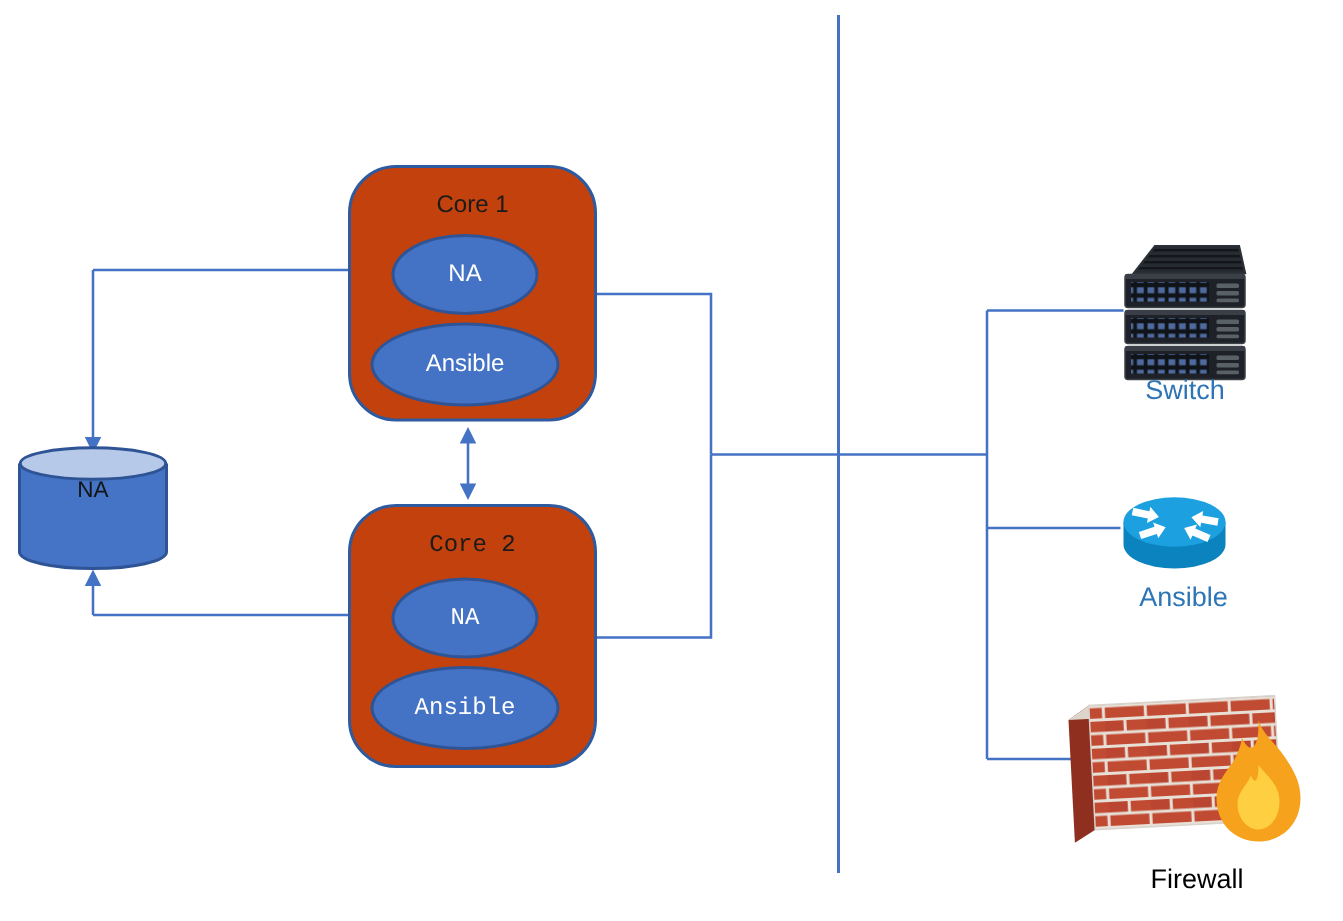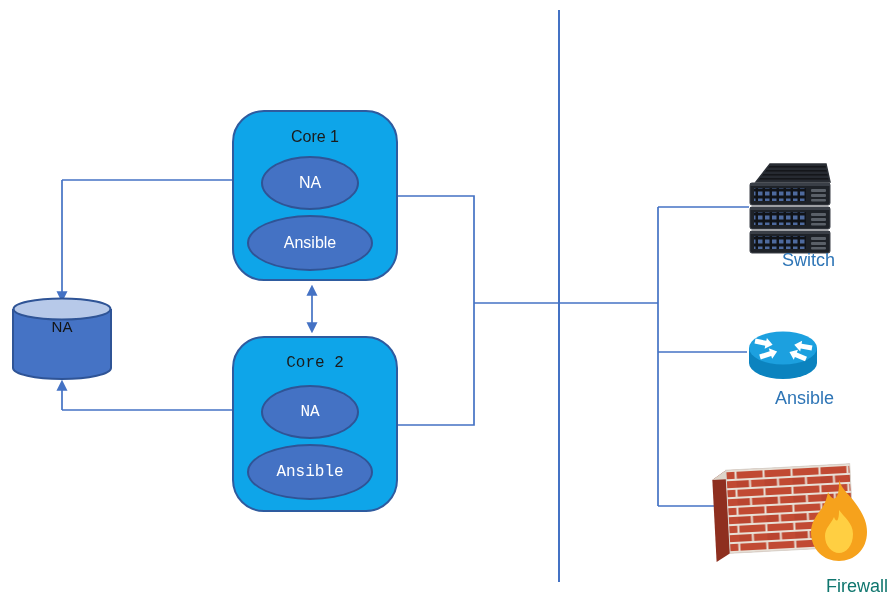--- a/index.html
+++ b/index.html
@@ -8,38 +8,38 @@
   svg{display:block;}
   .abs{position:absolute;}
   
   #connector-layer{position:absolute;left:0;top:0;}
   .conn{stroke:#4472C4;stroke-width:1.7;fill:none;}
   .divider{stroke:#4472C4;stroke-width:2;fill:none;}
   
   .db-text{position:absolute;left:12px;top:316px;width:100px;text-align:center;
            color:#141414;font-size:15px;line-height:22px;}
   
-  .core-box{position:absolute;width:166px;background:#0ea5e9;border:2.5px solid #2E5B9F;
+  .core-box{position:absolute;width:166px;background:#c2410c;border:2.5px solid #2E5B9F;
             border-radius:32px;box-sizing:border-box;padding-left:40px;}
   #core1-box{left:232px;top:110px;height:171px;}
   #core2-box{left:232px;top:336px;height:176px;font-family:Liberation Mono, monospace;}
   .core-title{position:absolute;left:0;right:0;top:16px;text-align:center;color:#1b1b1b;
               font-size:16px;}
   .svc-ellipse{position:absolute;background:#4472C4;border:2px solid #2F5496;border-radius:50%;
                display:flex;align-items:center;justify-content:center;color:#ffffff;
                font-size:16px;box-sizing:border-box;}
   .svc-na{width:98px;height:54px;left:27px;}
   .svc-ansible{width:126px;height:56px;left:13px;}
   #core1-box .svc-na{top:44px;}     #core1-box .svc-ansible{top:103px;}
   #core2-box .svc-na{top:47px;}     #core2-box .svc-ansible{top:106px;}
   
-  .dev-label{position:absolute;text-align:right;font-size:18px;font-weight:500;color:#2E75B6;}
+  .dev-label{position:absolute;text-align:center;font-size:18px;font-weight:500;color:#2E75B6;}
   #switch-label{left:745px;top:250px;width:90px;}
   #router-label{left:744px;top:388px;width:90px;}
-  #firewall-label{left:788px;top:576px;width:100px;color:#0f766e;}
+  #firewall-label{left:748px;top:576px;width:100px;color:#000000;}
 </style>
 </head>
 <body>
 
 <div id="canvas">
 
   <svg id="connector-layer" width="895" height="614" viewBox="0 0 895 614">
     <defs>
       <marker id="arrow" viewBox="0 0 10 10" refX="7" refY="5" markerWidth="6.5" markerHeight="6.5" orient="auto-start-reverse">
         <path d="M0,0 L10,5 L0,10 Z" fill="#4472C4"></path>

